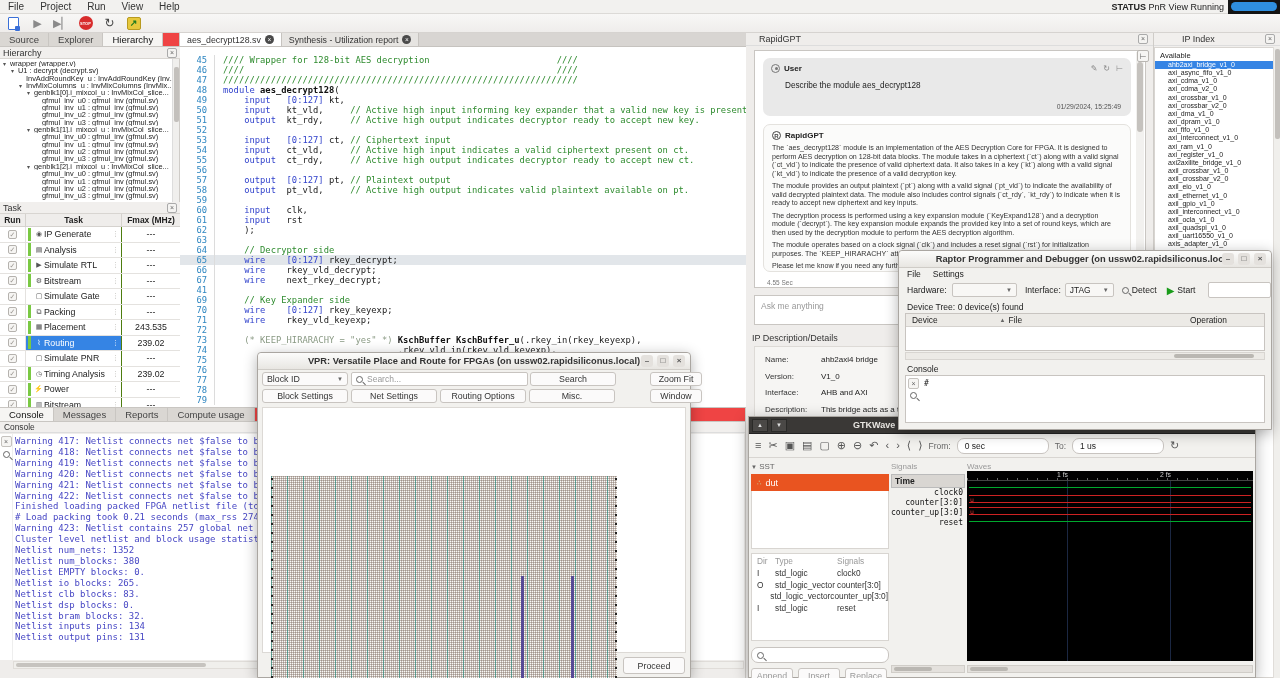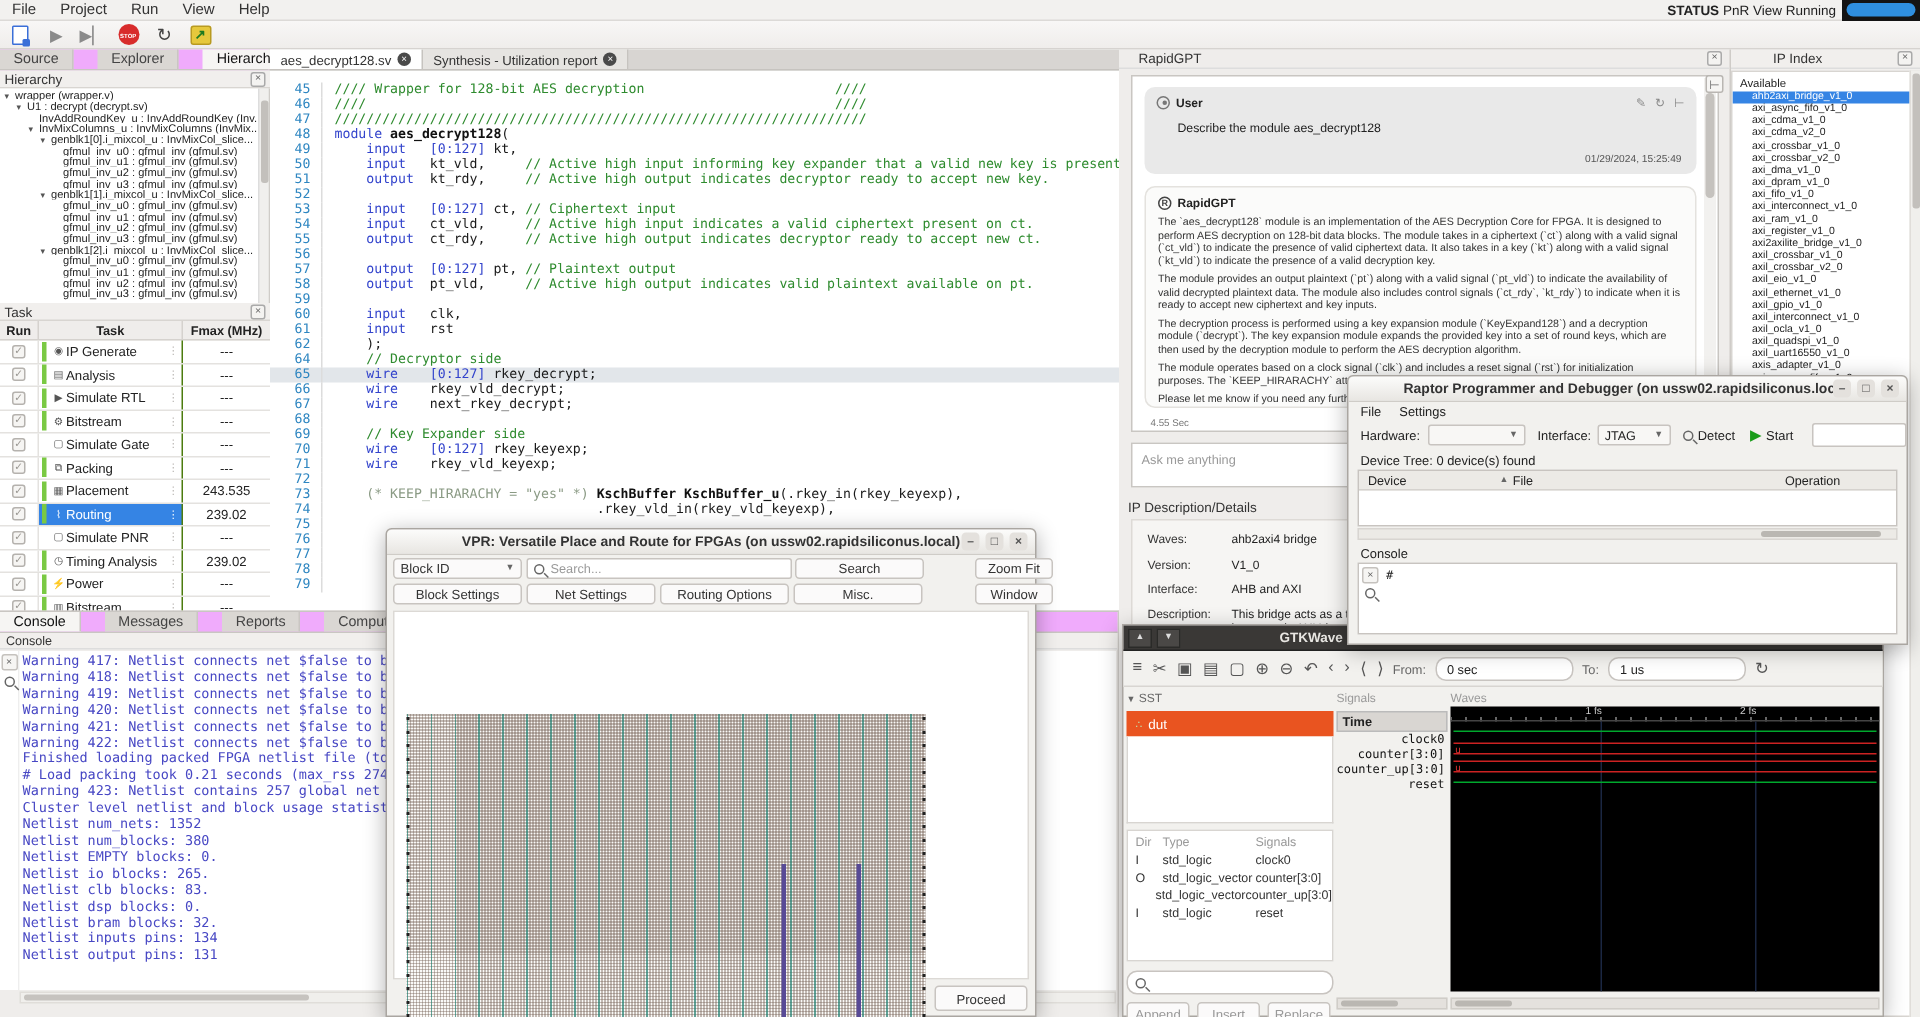--- a/index.html
+++ b/index.html
@@ -20,21 +20,21 @@
   
   #toolbar{left:0;top:14px;width:1280px;height:19px;background:linear-gradient(#f8f7f6,#efedeb);border-bottom:1px solid #d6d3d0;display:flex;align-items:center;gap:9px;padding-left:6px;}
   .tico{width:15px;height:15px;display:flex;align-items:center;justify-content:center;font-size:11px;color:#8a8a8a;}
   #ico-new{width:11px;height:13px;background:#fff;border:1.5px solid #3a6fd8;border-radius:1px;position:relative;}
   #ico-new::after{content:"";position:absolute;right:-2px;bottom:-2px;width:5px;height:5px;background:#3a6fd8;border-radius:1px;}
   #ico-stop{width:14px;height:14px;background:#d82c2c;border-radius:50%;color:#fff;font-size:4px;font-weight:bold;display:flex;align-items:center;justify-content:center;}
   #ico-refresh{color:#444;font-size:12px;}
   #ico-rpd{width:14px;height:13px;background:#e6c83c;border:1px solid #b89a20;border-radius:2px;color:#1f7a1f;font-weight:bold;font-size:9px;line-height:11px;text-align:center;}
   
   #leftpanel{left:0;top:33px;width:180px;height:374px;background:#efedeb;border-right:1px solid #cfccc8;}
-  .ptabs{display:flex;height:14px;background:#f0abfc;border-bottom:1px solid #c9c6c2;gap:16px;}
+  .ptabs{display:flex;height:14px;background:#ef4444;border-bottom:1px solid #c9c6c2;}
   .ptab{padding:0 9px;font-size:9.5px;line-height:14px;color:#444;background:#dad7d3;border-right:1px solid #c9c6c2;}
   .ptab.active{background:#f6f5f3;color:#111;}
   .sechdr{height:12px;background:#f1efed;border-bottom:1px solid #d8d5d1;display:flex;align-items:center;justify-content:space-between;padding:0 3px;font-size:9px;color:#333;}
   #hier-tree{position:absolute;left:0;top:26px;width:173px;height:143px;background:#fff;overflow:hidden;font-size:7.4px;color:#222;padding-top:1px;}
   .hrow{height:7.35px;line-height:7.35px;white-space:nowrap;overflow:hidden;}
   .hexp{color:#555;display:inline-block;width:7px;font-size:6px;}
   #hier-sb{position:absolute;right:0;top:26px;width:7px;height:143px;background:#f0efed;border-left:1px solid #ddd;}
   #hier-sb .thumb{position:absolute;top:8px;left:1px;width:5px;height:55px;background:#c3c0bc;border-radius:2px;}
   #task-area{position:absolute;left:0;top:169px;width:180px;bottom:0;}
   #task-table{position:absolute;left:0;top:12px;right:0;bottom:0;background:#fff;}
@@ -431,25 +431,26 @@
       <div class="crow"><span class="gut">53</span><span class="ctext">    <span class="kw">input</span>   <span class="kw">[0:127]</span> ct, <span class="cm">// Ciphertext input</span></span></div>
       <div class="crow"><span class="gut">54</span><span class="ctext">    <span class="kw">input</span>   ct_vld,     <span class="cm">// Active high input indicates a valid ciphertext present on ct.</span></span></div>
       <div class="crow"><span class="gut">55</span><span class="ctext">    <span class="kw">output</span>  ct_rdy,     <span class="cm">// Active high output indicates decryptor ready to accept new ct.</span></span></div>
       <div class="crow"><span class="gut">56</span><span class="ctext"></span></div>
       <div class="crow"><span class="gut">57</span><span class="ctext">    <span class="kw">output</span>  <span class="kw">[0:127]</span> pt, <span class="cm">// Plaintext output</span></span></div>
       <div class="crow"><span class="gut">58</span><span class="ctext">    <span class="kw">output</span>  pt_vld,     <span class="cm">// Active high output indicates valid plaintext available on pt.</span></span></div>
       <div class="crow"><span class="gut">59</span><span class="ctext"></span></div>
       <div class="crow"><span class="gut">60</span><span class="ctext">    <span class="kw">input</span>   clk,</span></div>
       <div class="crow"><span class="gut">61</span><span class="ctext">    <span class="kw">input</span>   rst</span></div>
       <div class="crow"><span class="gut">62</span><span class="ctext">    );</span></div>
+      <div class="crow"><span class="gut">63</span><span class="ctext"></span></div>
       <div class="crow"><span class="gut">64</span><span class="ctext"><span class="cm">    // Decryptor side</span></span></div>
       <div class="crow cur"><span class="gut">65</span><span class="ctext">    <span class="kw">wire</span>    <span class="kw">[0:127]</span> rkey_decrypt;</span></div>
       <div class="crow"><span class="gut">66</span><span class="ctext">    <span class="kw">wire</span>    rkey_vld_decrypt;</span></div>
       <div class="crow"><span class="gut">67</span><span class="ctext">    <span class="kw">wire</span>    next_rkey_decrypt;</span></div>
-      <div class="crow"><span class="gut">68</span><span class="ctext"></span></div>
+      <div class="crow"><span class="gut">41</span><span class="ctext"></span></div>
       <div class="crow"><span class="gut">69</span><span class="ctext"><span class="cm">    // Key Expander side</span></span></div>
       <div class="crow"><span class="gut">70</span><span class="ctext">    <span class="kw">wire</span>    <span class="kw">[0:127]</span> rkey_keyexp;</span></div>
       <div class="crow"><span class="gut">71</span><span class="ctext">    <span class="kw">wire</span>    rkey_vld_keyexp;</span></div>
       <div class="crow"><span class="gut">72</span><span class="ctext"></span></div>
       <div class="crow"><span class="gut">73</span><span class="ctext">    <span class="attr">(* KEEP_HIRARACHY = "yes" *)</span> <span class="bld">KschBuffer</span> <span class="bld">KschBuffer_u</span>(.rkey_in(rkey_keyexp),</span></div>
       <div class="crow"><span class="gut">74</span><span class="ctext">                                 .rkey_vld_in(rkey_vld_keyexp),</span></div>
       <div class="crow"><span class="gut">75</span><span class="ctext"></span></div>
       <div class="crow"><span class="gut">76</span><span class="ctext"></span></div>
       <div class="crow"><span class="gut">77</span><span class="ctext"></span></div>
       <div class="crow"><span class="gut">78</span><span class="ctext"></span></div>
@@ -511,21 +512,21 @@
     <div id="chat-sb">
       <div class="arr">▲</div>
       <div class="thumb"></div>
     </div>
   </div>
   <div id="rg-trash">⊢</div>
   <div id="ask">Ask me anything</div>
   <div id="ipd-title">IP Description/Details</div>
   <div id="ipd-box">
       <div class="ipd-row">
-        <div class="ipd-lab">Waves:</div>
+        <div class="ipd-lab">Name:</div>
         <div class="ipd-val">ahb2axi4 bridge</div>
       </div>
       <div class="ipd-row">
         <div class="ipd-lab">Version:</div>
         <div class="ipd-val">V1_0</div>
       </div>
       <div class="ipd-row">
         <div class="ipd-lab">Interface:</div>
         <div class="ipd-val">AHB and AXI</div>
       </div>

